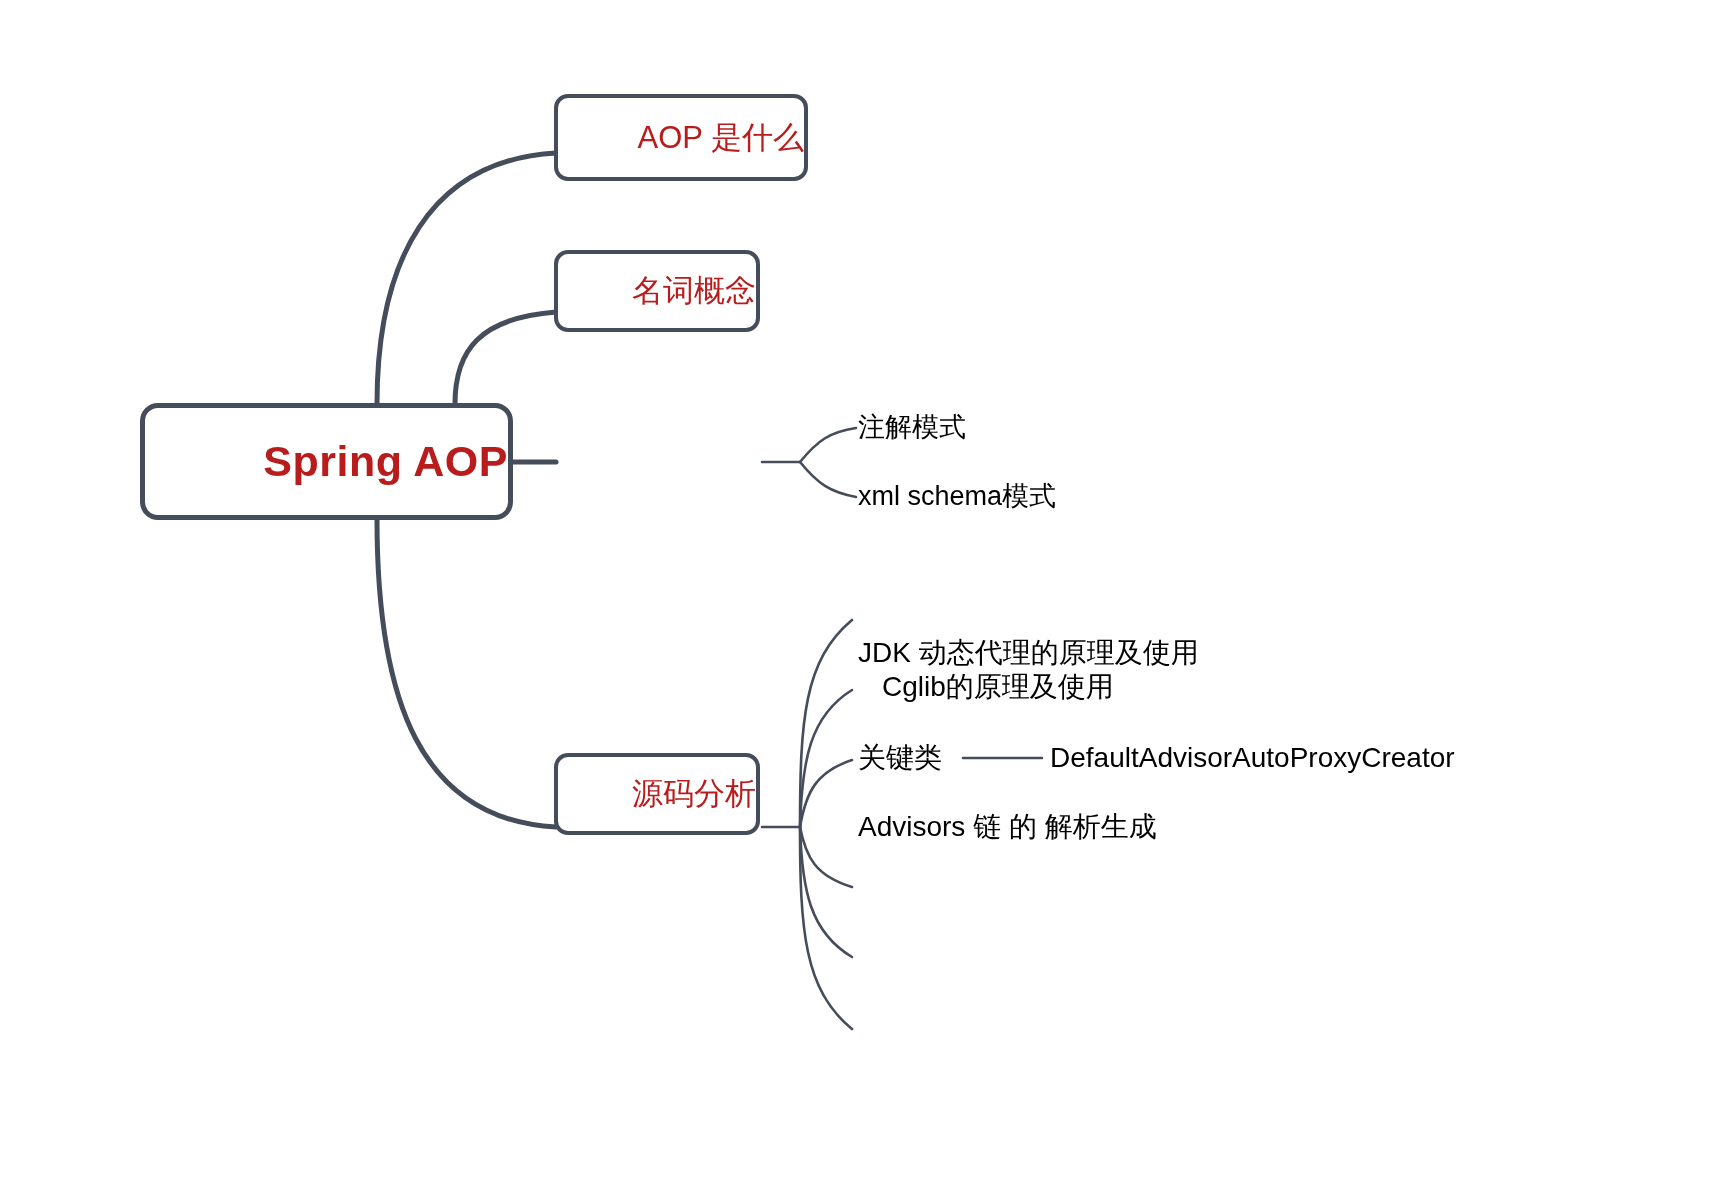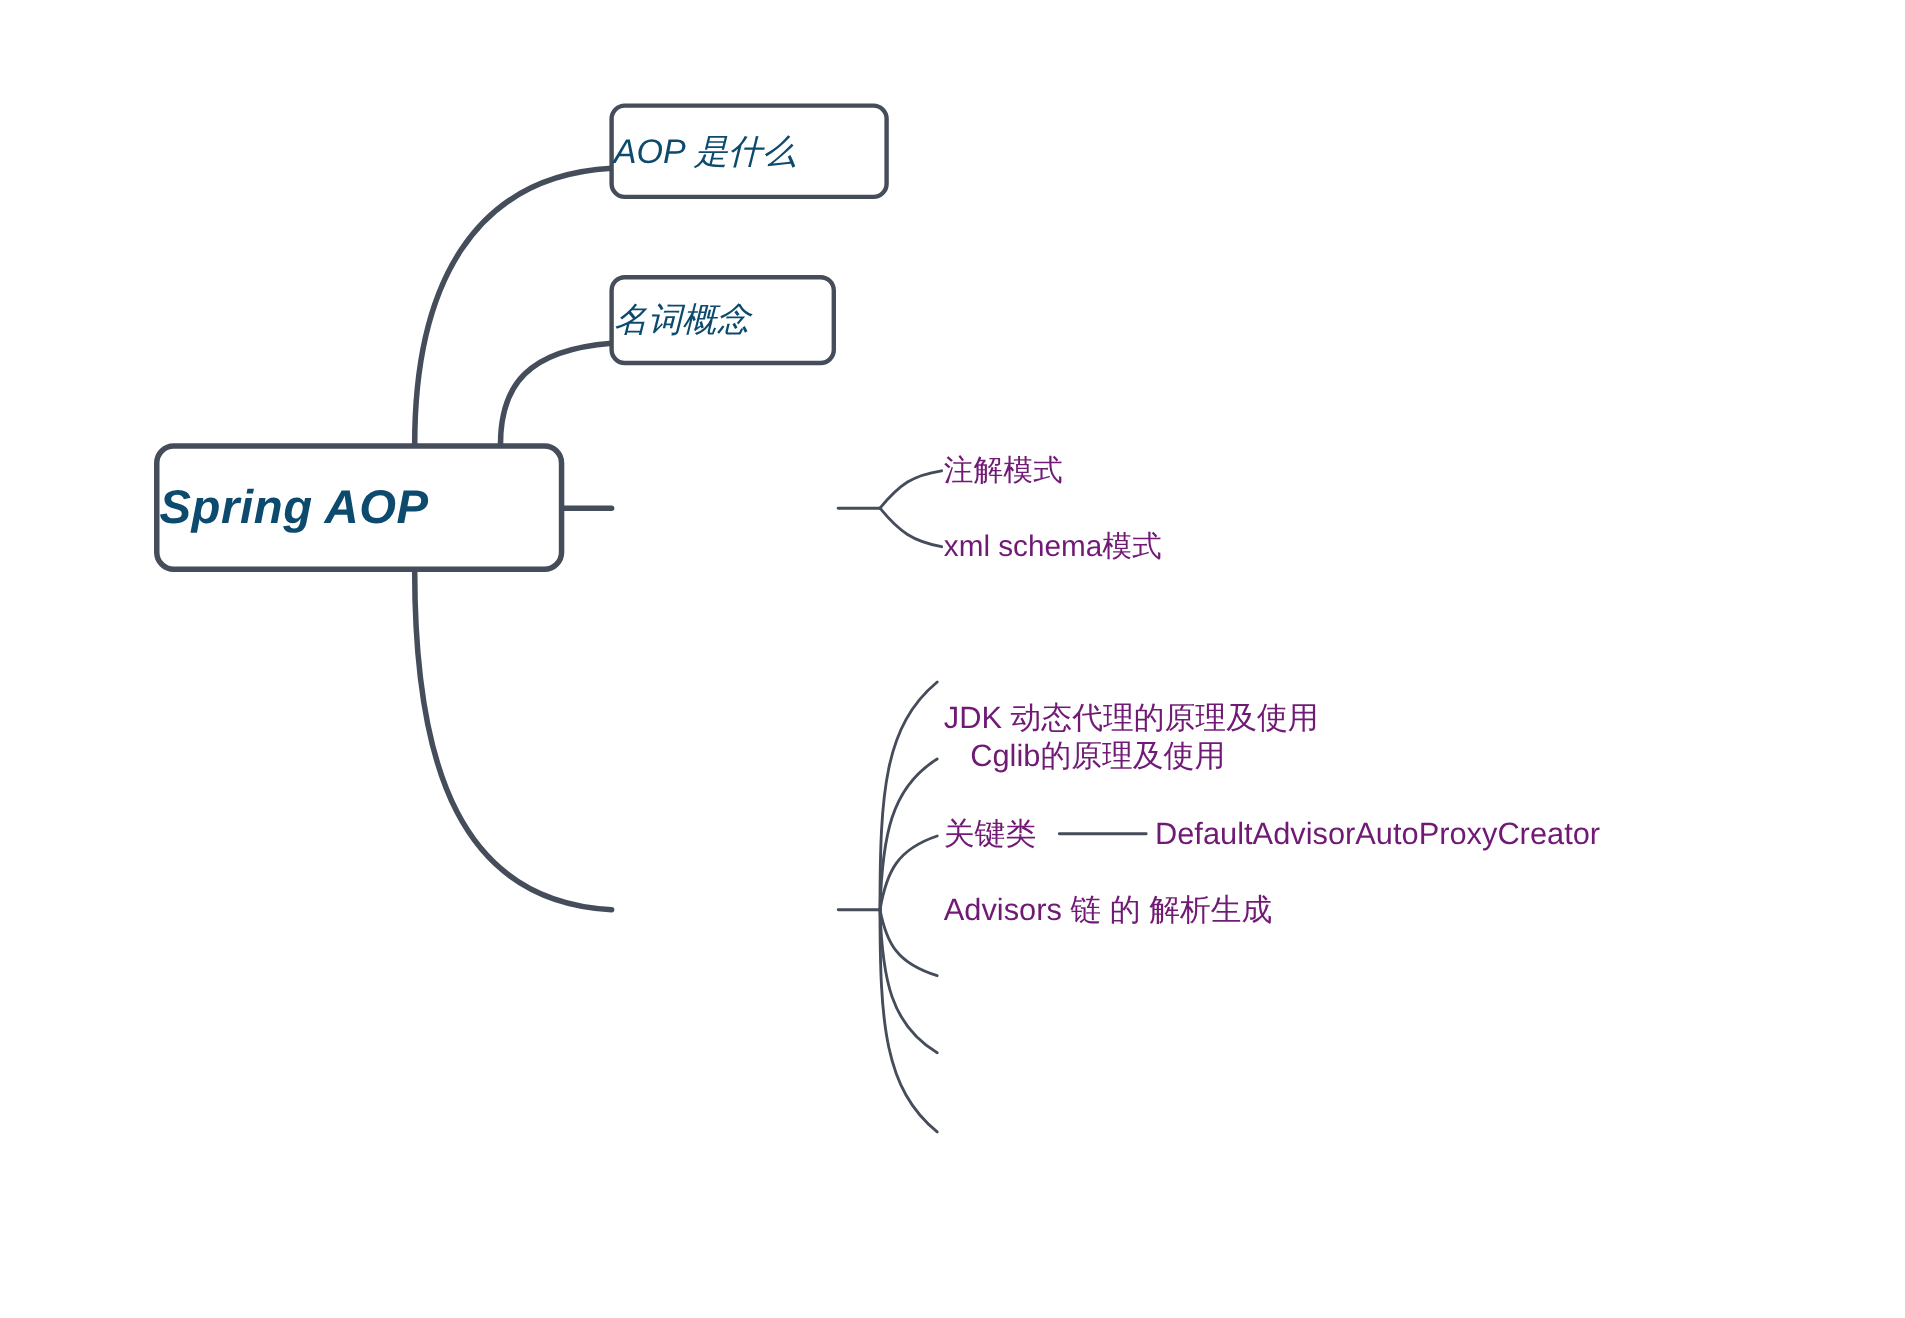--- a/index.html
+++ b/index.html
@@ -26,39 +26,38 @@
     pointer-events: none;
   }
   .node-box {
     position: absolute;
     box-sizing: border-box;
     border: 4px solid #454c5a;
     border-radius: 14px;
     background: #ffffff;
     display: flex;
     align-items: center;
-    justify-content: flex-start;
-    color: #0c4a6e;
-    font-style: italic;
+    justify-content: flex-end;
+    color: #b91c1c;
   }
   .node-root {
     border-width: 5px;
     border-radius: 18px;
     font-size: 43px;
     font-weight: bold;
     letter-spacing: 0.5px;
     margin-left: 48px;
   }
   .node-branch {
     font-size: 31px;
     font-weight: normal;
   }
   .leaf-label {
     position: absolute;
-    color: #701a75;
+    color: #000000;
     font-size: 27px;
     white-space: nowrap;
     line-height: 1;
   }
   .leaf-label.big {
     font-size: 28px;
   }
 </style>
 </head>
 <body>
@@ -99,20 +98,23 @@
 
   <div class="node-box node-branch" style="left:554px; top:94px; width:254px; height:87px;">
     <span>AOP 是什么</span>
   </div>
 
   <div class="node-box node-branch" style="left:554px; top:250px; width:206px; height:82px;">
     <span>名词概念</span>
   </div>
 
 
+  <div class="node-box node-branch" style="left:554px; top:753px; width:206px; height:82px;">
+    <span>源码分析</span>
+  </div>
 
   <div class="leaf-label" style="left:858px; top:414px;">
     <span>注解模式</span>
   </div>
   <div class="leaf-label" style="left:858px; top:483px;">
     <span>xml schema模式</span>
   </div>
 
   <div class="leaf-label big" style="left:858px; top:639px;">
     <span>JDK 动态代理的原理及使用</span>

